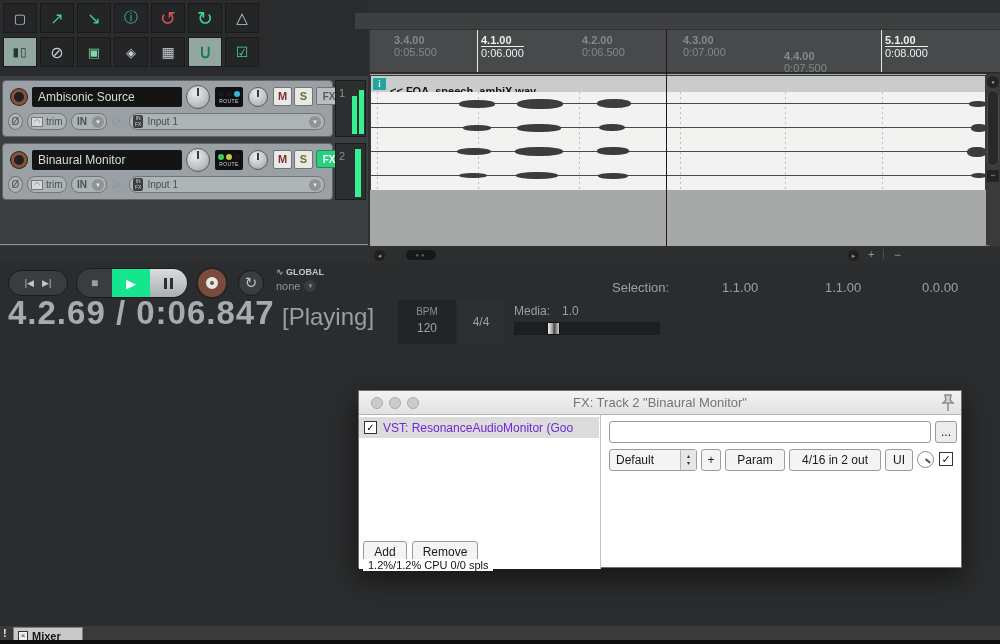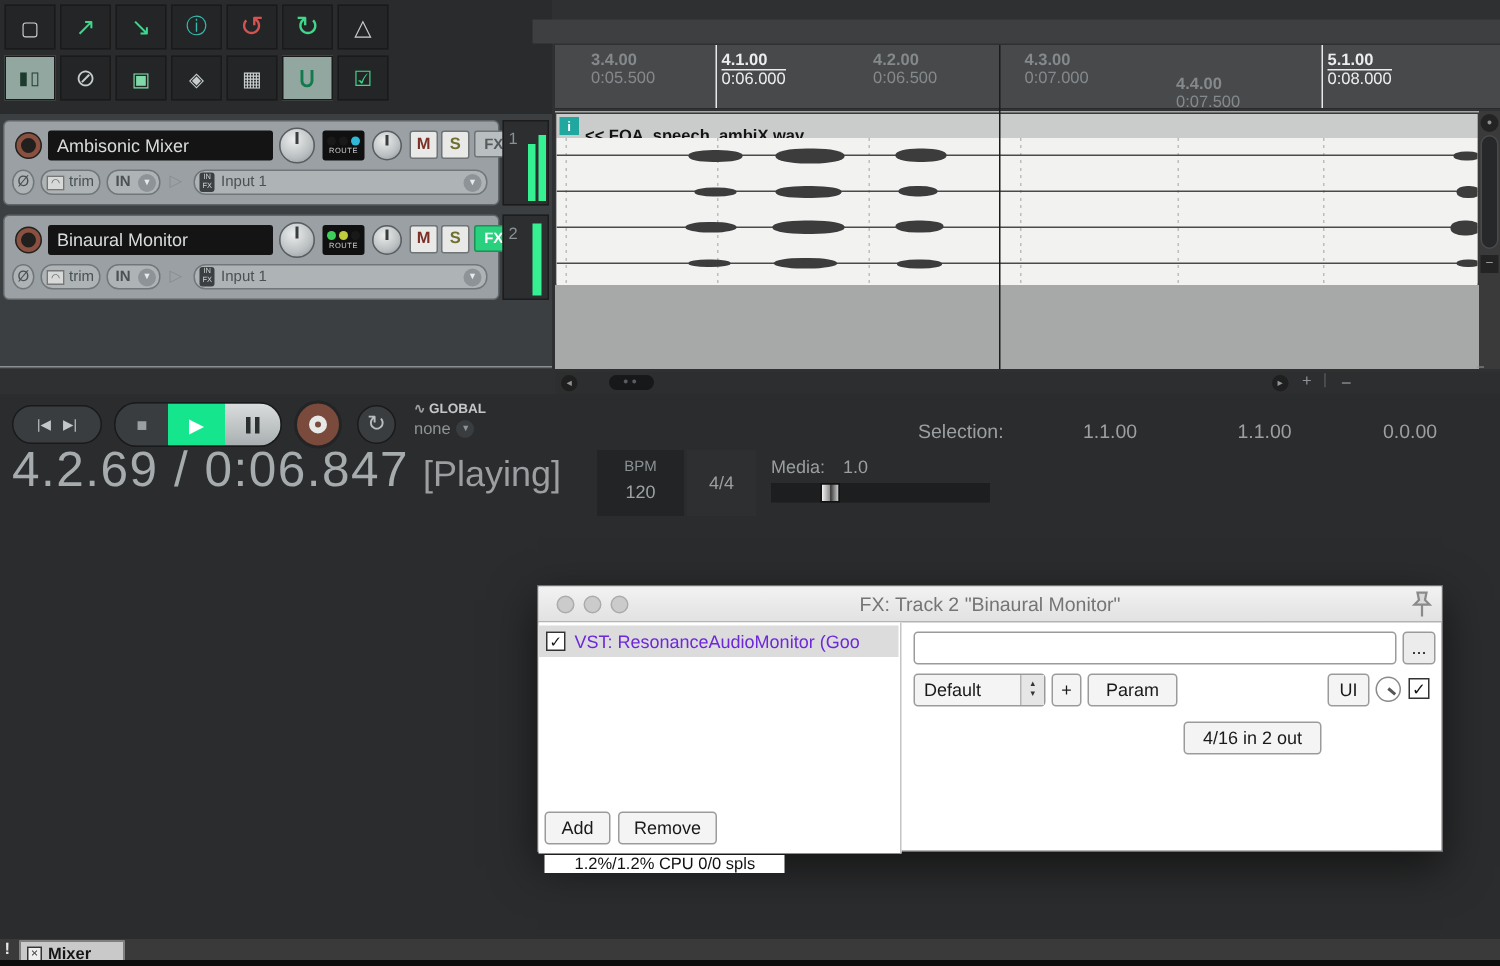--- a/index.html
+++ b/index.html
@@ -46,21 +46,21 @@
   .bright { color:#eceeee; border-bottom:1px solid #eceeee; }
   .lane { position:absolute; left:0; width:100%; height:24px; }
   .lane .cline { position:absolute; left:0; top:11px; width:100%; height:1px; background:#4a4a4a; }
   .blob { position:absolute; background:#3c3c3c; border-radius:45%; }
   .glinev { position:absolute; top:0; width:1px; height:100%;
             background:repeating-linear-gradient(#bdbdbd 0 2px, transparent 2px 5px); }
   
   .tpill { position:absolute; background:#3a3d3f; border:1px solid #191a1b; border-radius:13px;
            color:#c3c7c9; display:flex; align-items:center; justify-content:center; }
   .pausebar { display:inline-block; width:3px; height:11px; background:#2c2f30; margin:0 1.5px; }
-  .bigpos { font-size:33px; font-weight:normal; color:#a6abad; letter-spacing:1px; }
+  .bigpos { font-size:33px; font-weight:bold; color:#a6abad; letter-spacing:1px; }
   .mbar { position:absolute; bottom:2px; background:#35f191; }
   
   #fxwin { position:absolute; left:358px; top:390px; width:604px; height:178px; background:#ffffff;
            border:1px solid #6f6f6f; box-shadow:0 10px 28px rgba(0,0,0,.55); }
   .fxtitle { position:absolute; left:0; top:0; width:100%; height:24px;
              background:linear-gradient(#f2f2f2,#e2e2e2); border-bottom:1px solid #b4b4b4; }
   .tl { position:absolute; top:6px; width:12px; height:12px; border-radius:50%;
         background:#cbcbcb; border:1px solid #ababab; }
   .fxb { position:absolute; background:#f4f4f4; border:1px solid #9b9b9b; border-radius:3px;
          font-size:12px; color:#1a1a1a; display:flex; align-items:center; justify-content:center; }
@@ -118,21 +118,21 @@
       </div>
     <div class="tbtn" style="left:225px;top:37px;">
         <span style="font-size:14px;color:#3fd789;">☑</span>
       </div>
   </div>
 
   <div class="abs" style="left:0;top:76px;width:368px;height:170px;background:#3c3f41;">
 
     <div class="tcp" style="top:4px;">
       <div class="recarm"></div>
-      <div class="tname">Ambisonic Mixer</div>
+      <div class="tname">Ambisonic Source</div>
       <div class="knob" style="left:183px;top:4px;width:24px;height:24px;"></div>
       <div class="routebtn" style="left:212px;top:6px;">
         <span class="routedots">
             <i style="background:#191919;"></i>
             <i style="background:#191919;"></i>
             <i style="background:#2fb8d8;"></i>
           </span>
         <span class="routelbl">ROUTE</span>
       </div>
       <div class="knob" style="left:245px;top:6px;width:20px;height:20px;"></div>
@@ -389,32 +389,32 @@
     </div>
 
     <div class="abs" style="left:0;top:24px;width:242px;height:154px;background:#fff;border-right:1px solid #c4c4c4;">
       <div class="abs" style="left:0;top:2px;width:240px;height:21px;background:#dcdcdc;display:flex;align-items:center;gap:6px;padding-left:5px;">
         <span class="chk" style="width:13px;height:13px;">✓</span>
         <span style="font-size:12px;color:#6d28d9;white-space:nowrap;">VST: ResonanceAudioMonitor (Goo</span>
       </div>
       <div class="fxb" style="left:4px;top:126px;width:44px;height:22px;">Add</div>
       <div class="fxb" style="left:53px;top:126px;width:66px;height:22px;">Remove</div>
     </div>
-    <div class="abs" style="left:4px;top:179px;font-size:11px;color:#111;background:#fff;padding:0 20px;">1.2%/1.2% CPU 0/0 spls</div>
+    <div class="abs" style="left:4px;top:168px;font-size:11px;color:#111;background:#fff;padding:0 5px;">1.2%/1.2% CPU 0/0 spls</div>
 
     <div class="fxb" style="left:250px;top:30px;width:322px;height:22px;background:#fff;justify-content:flex-start;"></div>
     <div class="fxb" style="left:576px;top:30px;width:22px;height:22px;background:#ececec;">...</div>
 
     <div class="fxb" style="left:250px;top:58px;width:88px;height:22px;justify-content:space-between;padding-left:6px;">
       <span>Default</span>
       <span style="width:16px;height:20px;background:#e6e6e6;border-left:1px solid #b5b5b5;display:flex;flex-direction:column;align-items:center;justify-content:center;font-size:6px;color:#333;line-height:1.1;">▴<br>▾</span>
     </div>
     <div class="fxb" style="left:342px;top:58px;width:20px;height:22px;">+</div>
     <div class="fxb" style="left:366px;top:58px;width:60px;height:22px;">Param</div>
-    <div class="fxb" style="left:430px;top:58px;width:92px;height:22px;margin-top:32px;">4/16 in 2 out</div>
+    <div class="fxb" style="left:430px;top:58px;width:92px;height:22px;">4/16 in 2 out</div>
     <div class="fxb" style="left:526px;top:58px;width:28px;height:22px;">UI</div>
     <div class="abs" style="left:558px;top:60px;width:17px;height:17px;border-radius:50%;border:1px solid #8a8a8a;background:#fff;">
         <span class="abs" style="left:7px;top:8px;width:6px;height:1.5px;background:#555;transform:rotate(40deg);"></span>
       </div>
     <span class="chk" style="position:absolute;left:580px;top:61px;width:14px;height:14px;font-size:11px;">✓</span>
 
   </div>
 
   <div id="dockbar">
     <span class="abs" style="left:3px;top:1px;color:#e8e8e8;font-size:11px;font-weight:bold;">!</span>

